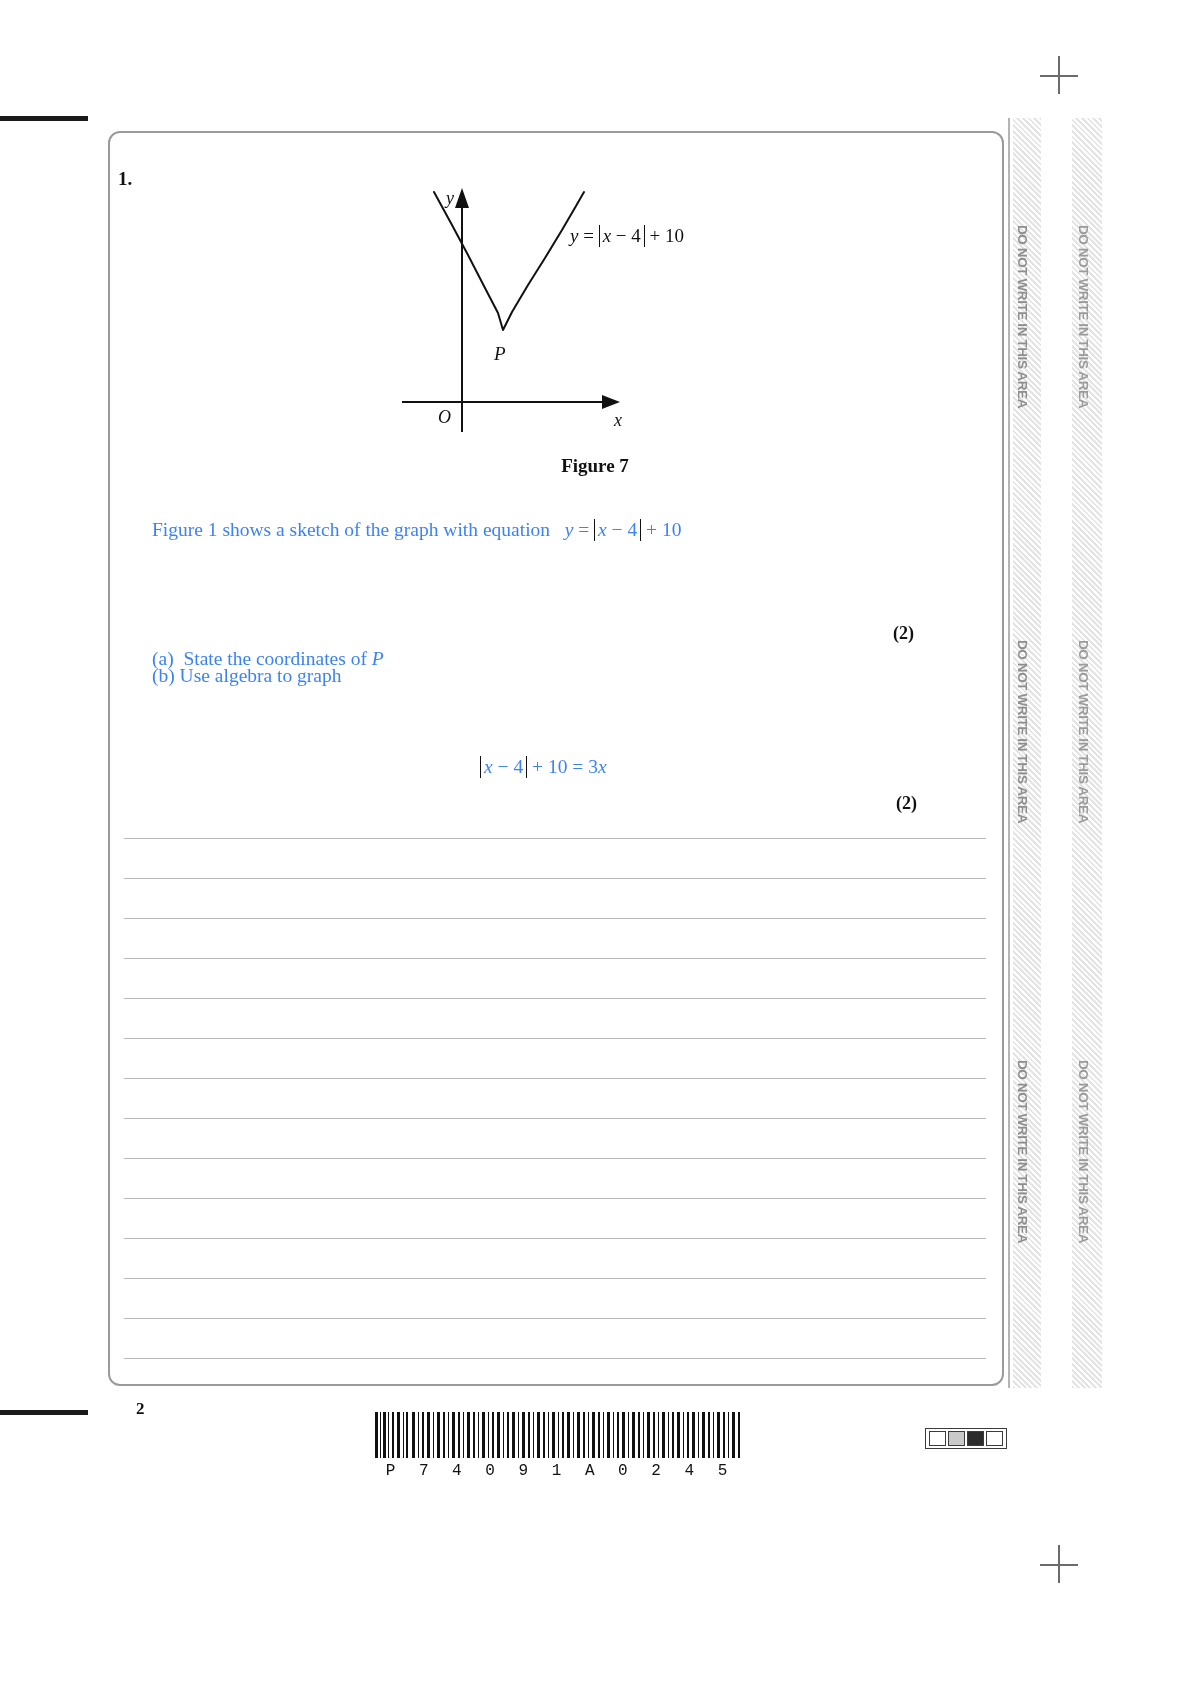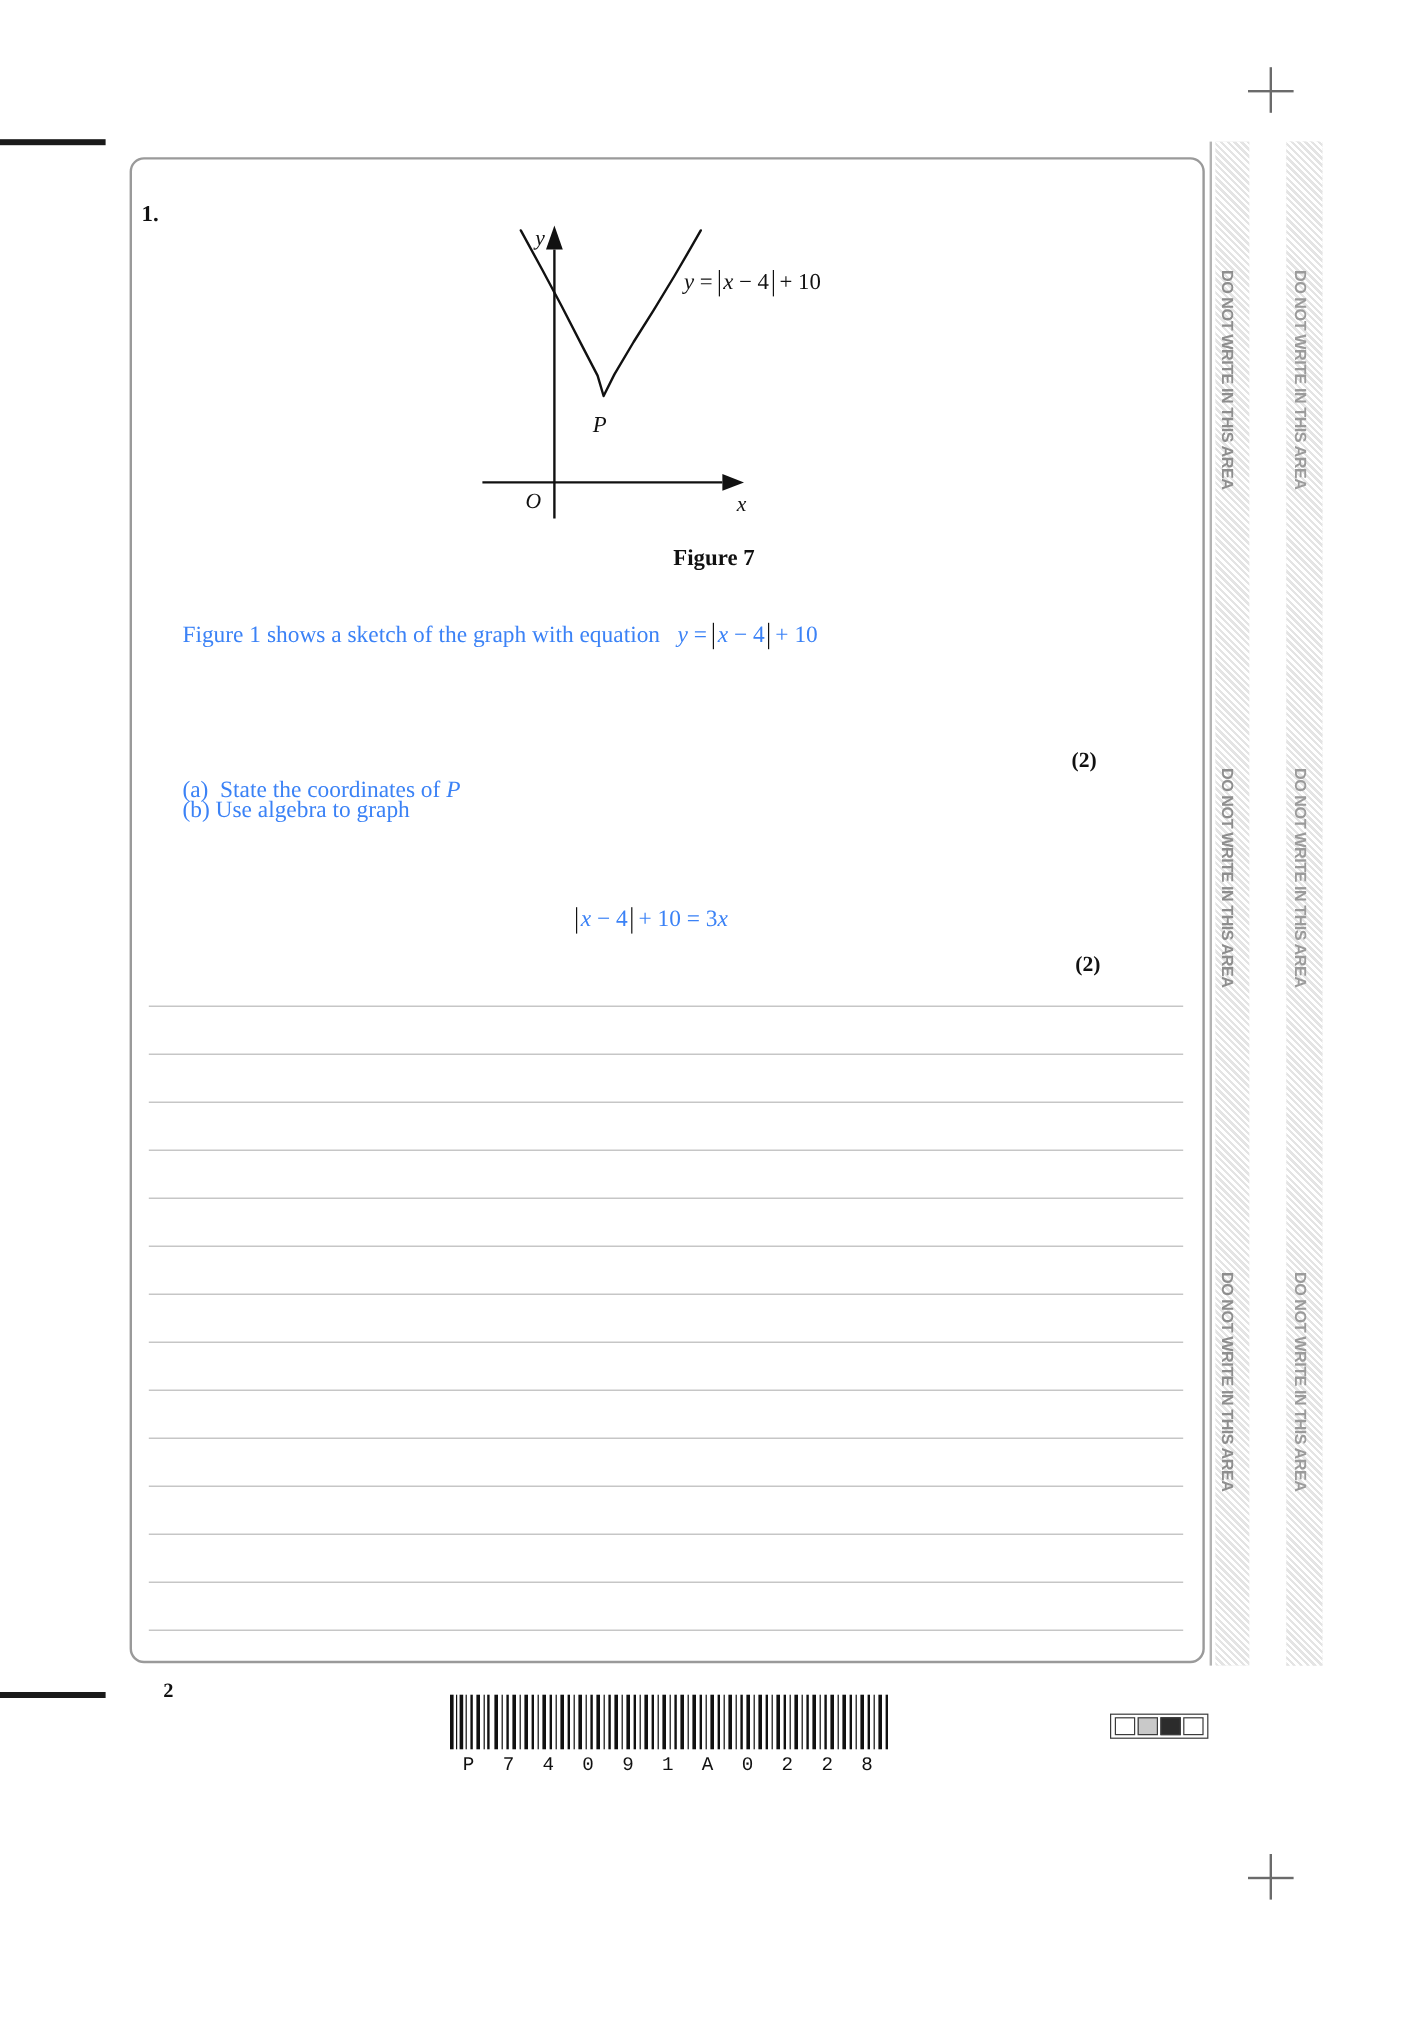--- a/index.html
+++ b/index.html
@@ -298,21 +298,21 @@
           <rect x="333" y="0" width="2" height="46"></rect>
         <rect x="338" y="0" width="1" height="46"></rect>
           <rect x="342" y="0" width="3" height="46"></rect>
         <rect x="348" y="0" width="2" height="46"></rect>
           <rect x="353" y="0" width="1" height="46"></rect>
         <rect x="357" y="0" width="3" height="46"></rect>
           <rect x="363" y="0" width="2" height="46"></rect>
       </g>
     </svg>
   </div>
-  <div class="barcode-text">P 7 4 0 9 1 A 0 2 2 8</div>
+  <div class="barcode-text">P 7 4 0 9 1 A 0 2 4 5</div>
 
   <div class="score-boxes">
     <div class="sb light"></div>
     <div class="sb mid"></div>
     <div class="sb dark"></div>
     <div class="sb light"></div>
   </div>
 
 </div>
 

